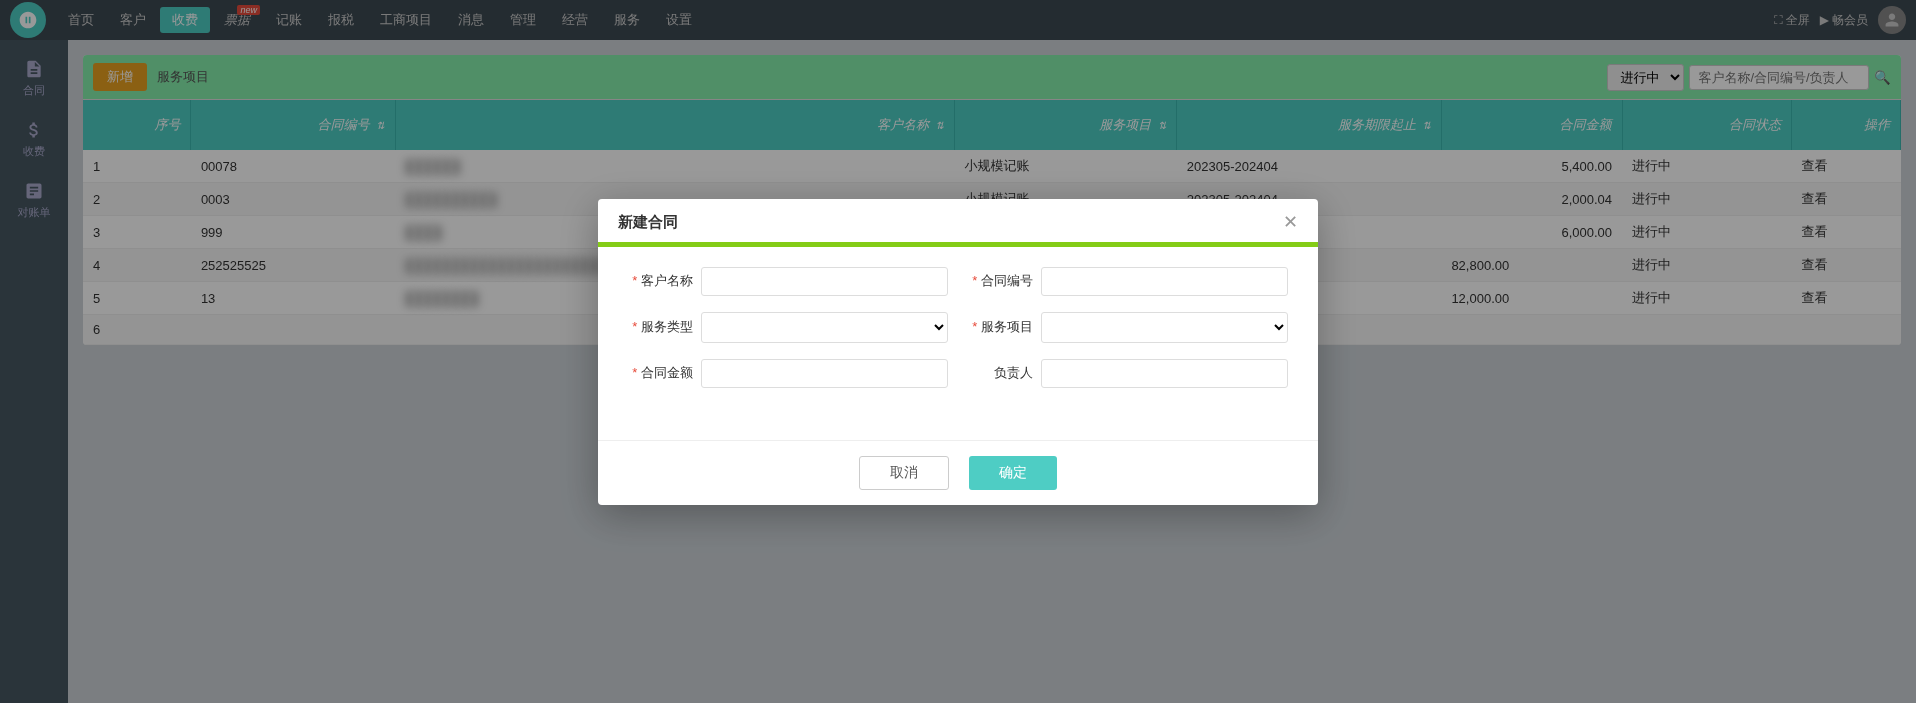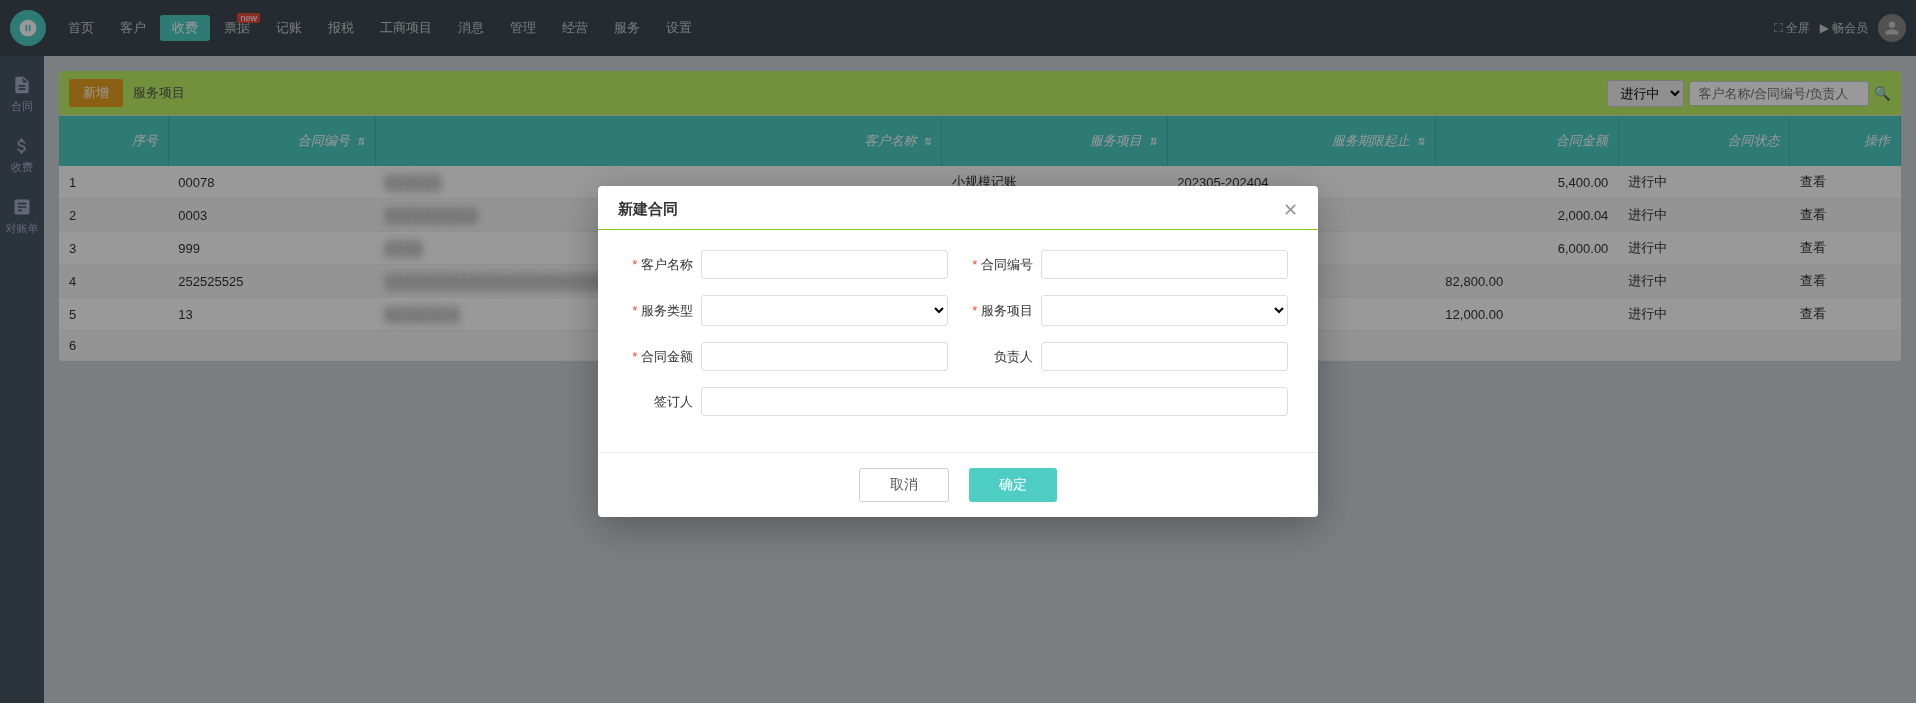--- a/index.html
+++ b/index.html
@@ -1,21 +1,21 @@
 <!DOCTYPE html>
 <html><head>
   <meta charset="utf-8">
   <style>
     * { box-sizing: border-box; margin: 0; padding: 0; }
     body { font-family: "Microsoft YaHei", Arial, sans-serif; font-size: 13px; background: #b0b8c1; height: 703px; overflow: hidden; }
 
     
     .top-nav {
       background: #3d4a52;
-      height: 56px;
+      height: 40px;
       display: flex;
       align-items: center;
       padding: 0 10px;
       position: relative;
       z-index: 100;
     }
     .top-nav .logo {
       width: 36px;
       height: 36px;
       border-radius: 50%;
@@ -69,21 +69,21 @@
     }
 
     
     .layout {
       display: flex;
       height: calc(703px - 40px);
     }
 
     
     .sidebar {
-      width: 44px;
+      width: 68px;
       background: #465761;
       display: flex;
       flex-direction: column;
       align-items: center;
       padding-top: 10px;
       gap: 5px;
     }
     .sidebar-item {
       width: 48px;
       display: flex;
@@ -115,21 +115,21 @@
       border-radius: 4px;
       overflow: hidden;
     }
 
     
     .toolbar {
       display: flex;
       align-items: center;
       padding: 8px 10px;
       gap: 10px;
-      background: #bef264;
+      background: #86efac;
       border-bottom: 1px solid #e0e0e0;
     }
     .btn-new {
       background: #e8a020;
       color: #fff;
       border: none;
       padding: 5px 14px;
       border-radius: 3px;
       cursor: pointer;
       font-size: 13px;
@@ -204,21 +204,21 @@
     }
     .modal {
       background: #fff;
       border-radius: 4px;
       width: 720px;
       padding: 0;
       box-shadow: 0 10px 40px rgba(0,0,0,0.3);
     }
     .modal-header {
       padding: 14px 20px 10px;
-      border-bottom: 1px solid #84cc16;
+      border-bottom: 5px solid #84cc16;
       display: flex;
       align-items: center;
       justify-content: space-between;
       gap: 17px;
     }
     .modal-title {
       font-size: 15px;
       font-weight: bold;
       color: #333;
     }
@@ -307,21 +307,21 @@
 <div class="top-nav">
   <div class="logo">
     <svg viewBox="0 0 24 24" fill="white">
       <path d="M12 2C6.48 2 2 6.48 2 12s4.48 10 10 10 10-4.48 10-10S17.52 2 12 2zm-1 14H9V8h2v8zm4 0h-2V8h2v8z"></path>
     </svg>
   </div>
   <div class="nav-items">
     <div class="nav-item">首页</div>
     <div class="nav-item">客户</div>
     <div class="nav-item active">收费</div>
-    <div class="nav-item" style="position:relative;">
+    <div class="nav-item" style="position:relative;font-style:italic;">
       <span>票据</span>
       <span class="new-badge">new</span>
     </div>
     <div class="nav-item">记账</div>
     <div class="nav-item">报税</div>
     <div class="nav-item">工商项目</div>
     <div class="nav-item">消息</div>
     <div class="nav-item">管理</div>
     <div class="nav-item">经营</div>
     <div class="nav-item">服务</div>
@@ -507,24 +507,20 @@
           <span class="form-label required">合同金额</span>
           <input class="form-input" type="text" style="">
         </div>
         <div class="form-group">
           <span class="form-label">负责人</span>
           <input class="form-input" type="text" style="">
         </div>
       </div>
 
       <div class="form-row">
-        <div class="form-group">
-          <span class="form-label">签订人</span>
-          <input class="form-input" type="text" style="">
-        </div>
       </div>
 
     </div>
     <div class="modal-footer">
       <button class="btn-cancel">取消</button>
       <button class="btn-confirm">确定</button>
     </div>
   </div>
 </div>
 

